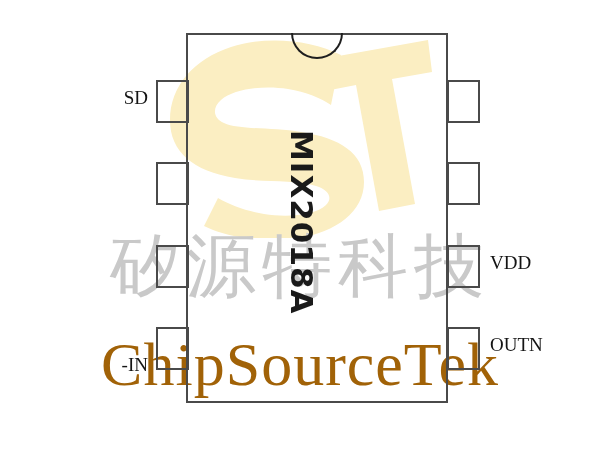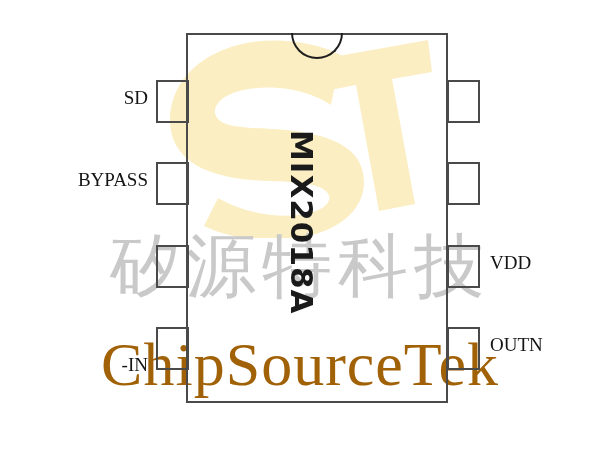--- a/index.html
+++ b/index.html
@@ -161,20 +161,19 @@
     <div class="pin left" style="top:162px;"></div>
     <div class="pin left" style="top:245px;"></div>
     <div class="pin left" style="top:327px;"></div>
 
     <div class="pin right" style="top:80px;"></div>
     <div class="pin right" style="top:162px;"></div>
     <div class="pin right" style="top:245px;"></div>
     <div class="pin right" style="top:327px;"></div>
 
     <div class="pin-label left" style="top:88px;">SD</div>
-    <div class="pin-label left" style="top:170px;">BYPASS</div>
     <div class="pin-label left" style="top:335px;margin-top:20px;">-IN</div>
 
     <div class="pin-label right" style="top:335px;">OUTN</div>
     <div class="pin-label right" style="top:253px;">VDD</div>
 
   </div>
 </div>
 
 </body></html>

